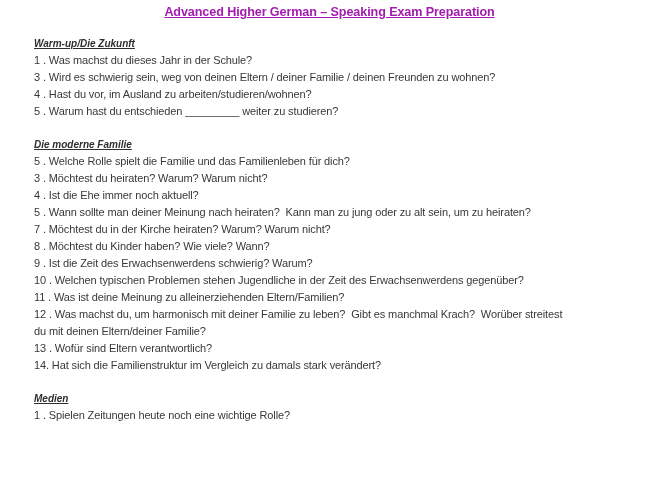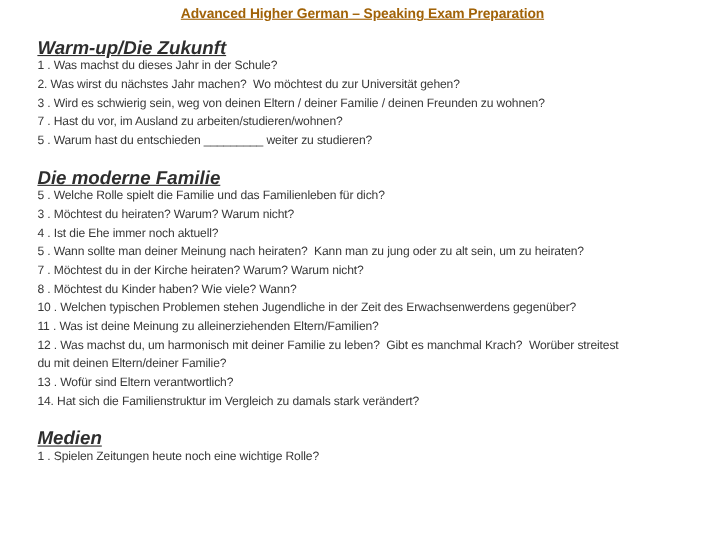--- a/index.html
+++ b/index.html
@@ -16,34 +16,34 @@
     overflow: hidden;
     font-family: "Liberation Sans", sans-serif;
     color: #383838;
   }
   .doc-title {
     margin: 0 -6px 14px -34px; 
     text-align: center;
     font-size: 12.6px;
     font-weight: bold;
     text-decoration: underline;
-    color: #a16207;
+    color: #a21caf;
     line-height: 17px;
     letter-spacing: -0.1px;
     white-space: pre;
   }
   .doc-section {
     margin-top: 16px;
   }
   .doc-section:first-of-type {
     margin-top: 0;
   }
   .section-heading {
     margin: 0;
-    font-size: 17px;
+    font-size: 10px;
     font-weight: bold;
     font-style: italic;
     text-decoration: underline;
     line-height: 17px;
     color: #2e2e2e;
     white-space: pre;
   }
   .question {
     margin: 0;
     font-size: 11px;
@@ -55,34 +55,34 @@
 </head>
 <body>
 
 <div class="page">
 
   <h1 class="doc-title">Advanced Higher German – Speaking Exam Preparation</h1>
 
   <div class="doc-section">
     <h2 class="section-heading">Warm-up/Die Zukunft</h2>
     <p class="question">1 . Was machst du dieses Jahr in der Schule?</p>
-    <p class="question">2. Was wirst du nächstes Jahr machen?  Wo möchtest du zur Universität gehen?</p>
     <p class="question">3 . Wird es schwierig sein, weg von deinen Eltern / deiner Familie / deinen Freunden zu wohnen?</p>
-    <p class="question">7 . Hast du vor, im Ausland zu arbeiten/studieren/wohnen?</p>
+    <p class="question">4 . Hast du vor, im Ausland zu arbeiten/studieren/wohnen?</p>
     <p class="question">5 . Warum hast du entschieden _________ weiter zu studieren?</p>
   </div>
 
   <div class="doc-section">
     <h2 class="section-heading">Die moderne Familie</h2>
     <p class="question">5 . Welche Rolle spielt die Familie und das Familienleben für dich?</p>
     <p class="question">3 . Möchtest du heiraten? Warum? Warum nicht?</p>
     <p class="question">4 . Ist die Ehe immer noch aktuell?</p>
     <p class="question">5 . Wann sollte man deiner Meinung nach heiraten?  Kann man zu jung oder zu alt sein, um zu heiraten?</p>
     <p class="question">7 . Möchtest du in der Kirche heiraten? Warum? Warum nicht?</p>
     <p class="question">8 . Möchtest du Kinder haben? Wie viele? Wann?</p>
+    <p class="question">9 . Ist die Zeit des Erwachsenwerdens schwierig? Warum?</p>
     <p class="question">10 . Welchen typischen Problemen stehen Jugendliche in der Zeit des Erwachsenwerdens gegenüber?</p>
     <p class="question">11 . Was ist deine Meinung zu alleinerziehenden Eltern/Familien?</p>
     <p class="question">12 . Was machst du, um harmonisch mit deiner Familie zu leben?  Gibt es manchmal Krach?  Worüber streitest
 du mit deinen Eltern/deiner Familie?</p>
     <p class="question">13 . Wofür sind Eltern verantwortlich?</p>
     <p class="question">14. Hat sich die Familienstruktur im Vergleich zu damals stark verändert?</p>
   </div>
 
   <div class="doc-section">
     <h2 class="section-heading">Medien</h2>

